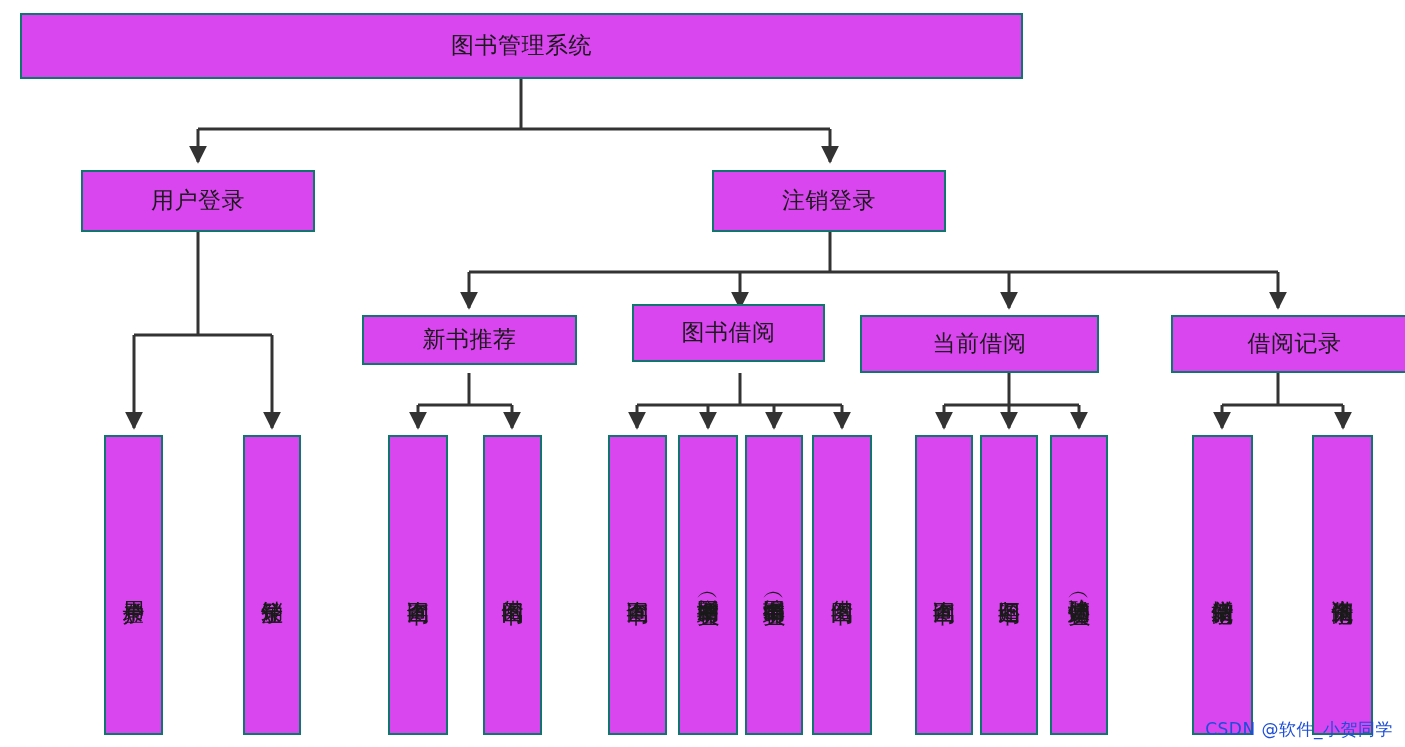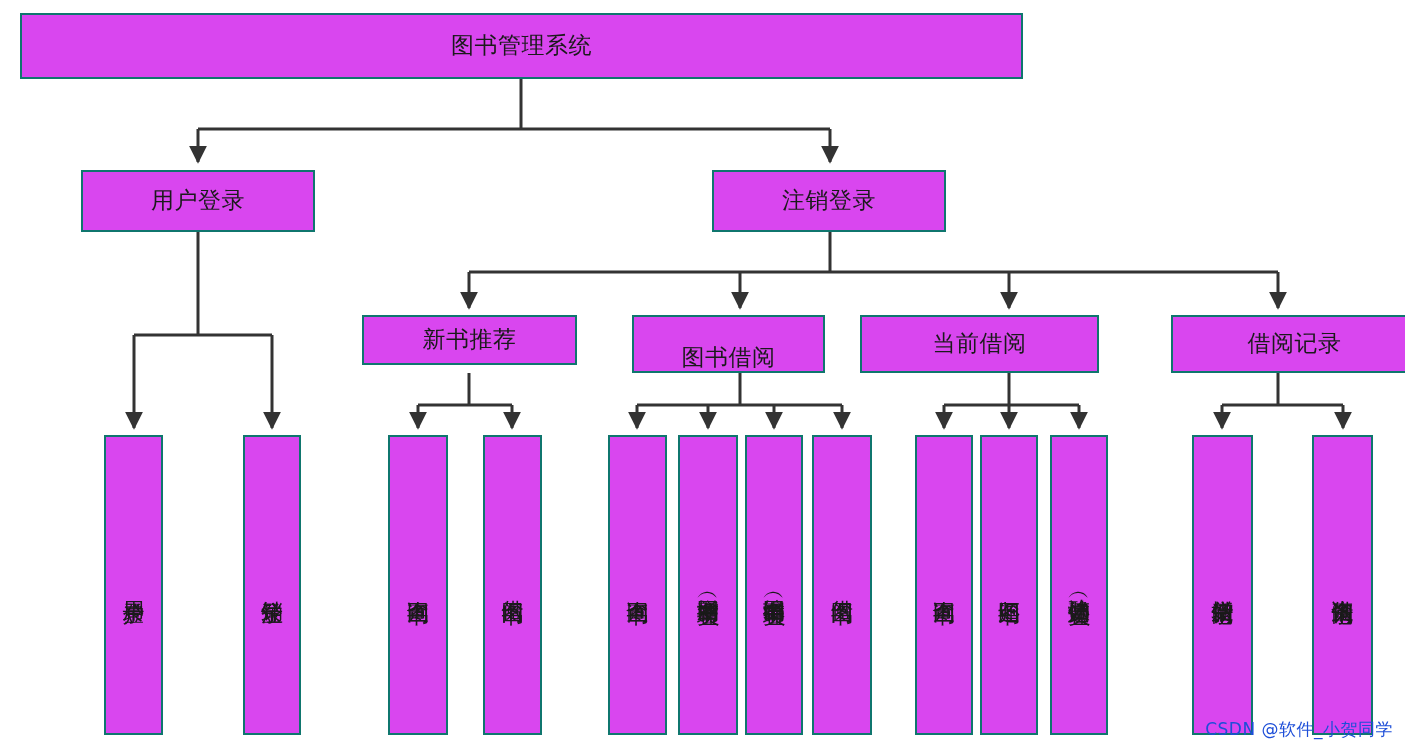--- a/index.html
+++ b/index.html
@@ -126,21 +126,21 @@
   <div class="node h-node" style="left:81px; top:170px; width:234px; height:62px;">
     <span class="node-label">用户登录</span>
   </div>
   <div class="node h-node" style="left:712px; top:170px; width:234px; height:62px;">
     <span class="node-label">注销登录</span>
   </div>
 
   <div class="node h-node" style="left:362px; top:315px; width:215px; height:50px;">
     <span class="node-label">新书推荐</span>
   </div>
-  <div class="node h-node" style="left:632px; top:315px; width:193px; height:58px;align-items:flex-end;">
+  <div class="node h-node" style="left:632px; top:304px; width:193px; height:58px;">
     <span class="node-label">图书借阅</span>
   </div>
   <div class="node h-node" style="left:860px; top:315px; width:239px; height:58px;">
     <span class="node-label">当前借阅</span>
   </div>
   <div class="node h-node" style="left:1171px; top:315px; width:247px; height:58px;">
     <span class="node-label">借阅记录</span>
   </div>
 
   <div class="node v-node" style="left:104px; top:435px; width:59px; height:300px;">

